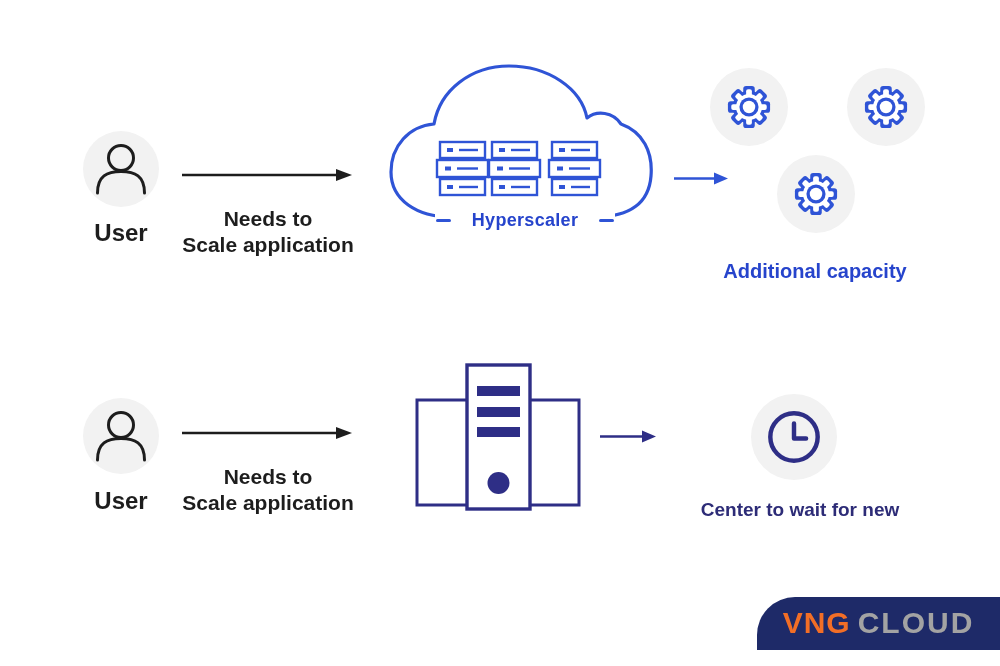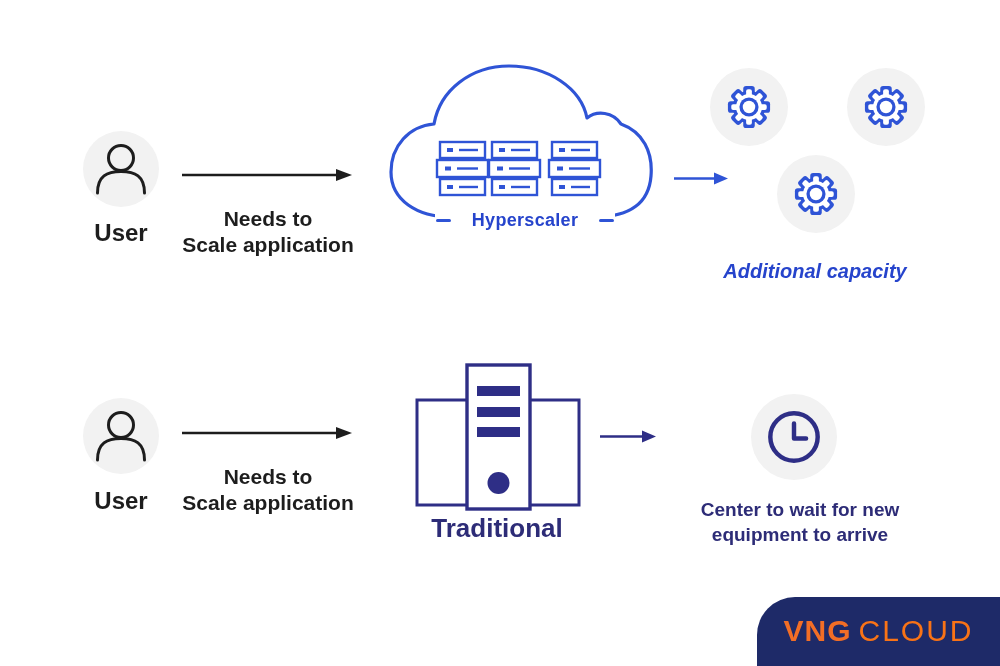--- a/index.html
+++ b/index.html
@@ -24,27 +24,27 @@
   .snn{stroke:var(--navy);fill:none;}
   .sk{stroke:var(--ink);fill:none;}
   .fk{fill:var(--ink);}
   .cloud-label{
     position:absolute;left:435px;top:209px;width:180px;height:22px;background:#fff;
     display:flex;align-items:center;justify-content:center;gap:21px;
   }
   .cloud-label .dash{width:15px;height:3px;border-radius:2px;background:var(--blue);}
   .cloud-label .txt{font-weight:700;font-size:18px;letter-spacing:.3px;color:var(--blue-text);}
   .logo{
-    position:absolute;left:757px;top:597px;width:243px;height:69px;
+    position:absolute;left:757px;top:597px;width:243px;height:53px;
     background:var(--logo-bg);border-top-left-radius:38px;
     display:flex;align-items:center;justify-content:center;gap:7px;
     padding-bottom:2px;box-sizing:border-box;
   }
   .logo .brand{color:var(--logo-orange);font-weight:700;font-size:30px;letter-spacing:1px;}
-  .logo .product{color:#f97316;font-weight:400;font-size:30px;letter-spacing:2px;}
+  .logo .product{color:#a3a3a3;font-weight:700;font-size:30px;letter-spacing:2px;}
 </style>
 </head>
 <body>
 
 <div class="stage">
 
   <div>
 
     <div class="bubble" style="left:83px;top:131px;width:76px;height:76px;">
       <svg width="54" height="54" viewBox="0 0 54 54">
@@ -163,21 +163,21 @@
           <rect x="5.5" y="21" width="37" height="6" rx="2" transform="rotate(45 24 24)"></rect>
           <rect x="5.5" y="21" width="37" height="6" rx="2" transform="rotate(90 24 24)"></rect>
           <rect x="5.5" y="21" width="37" height="6" rx="2" transform="rotate(135 24 24)"></rect>
           <circle cx="24" cy="24" r="13.5"></circle>
         </g>
         <circle class="fb" cx="24" cy="24" r="10"></circle>
         <circle class="fw" cx="24" cy="24" r="6.5"></circle>
       </svg>
     </div>
 
-    <div class="lbl blue-txt" style="left:690px;top:258px;width:250px;font-size:20px;line-height:26px;font-style:italic;">
+    <div class="lbl blue-txt" style="left:690px;top:258px;width:250px;font-size:20px;line-height:26px;">
       <div>Additional capacity</div>
     </div>
   </div>
 
   <div>
 
     <div class="bubble" style="left:83px;top:398px;width:76px;height:76px;">
       <svg width="54" height="54" viewBox="0 0 54 54">
         <circle class="sk" cx="27" cy="16" r="12.5" stroke-width="3"></circle>
         <path class="sk" d="M 3.5 51 C 3.5 34, 13 29.5, 27 29.5 C 41 29.5, 50.5 34, 50.5 51" stroke-width="3" stroke-linecap="round"></path>
@@ -196,37 +196,35 @@
 
     <svg class="abs" style="left:415px;top:363px;" width="166" height="148" viewBox="0 0 166 148">
       <rect class="sn" x="2" y="37" width="162" height="105" stroke-width="3"></rect>
       <rect class="sn" x="52" y="2" width="63" height="144" stroke-width="3.4"></rect>
       <rect class="fn" x="62" y="23" width="43" height="10"></rect>
       <rect class="fn" x="62" y="44" width="43" height="10"></rect>
       <rect class="fn" x="62" y="64" width="43" height="10"></rect>
       <circle class="fn" cx="83.5" cy="120" r="11"></circle>
     </svg>
     <div class="lbl navy-txt" style="left:397px;top:513px;width:200px;font-size:26px;line-height:30px;">
-      <div>Traditional</div>
     </div>
 
     <svg class="abs" style="left:600px;top:430px;" width="56" height="13">
       <line class="snn" x1="0" y1="6.5" x2="44" y2="6.5" stroke-width="2.4"></line>
       <polygon class="fn" points="42,0.5 56,6.5 42,12.5"></polygon>
     </svg>
 
     <div class="bubble" style="left:751px;top:394px;width:86px;height:86px;">
       <svg width="58" height="58" viewBox="0 0 60 60">
         <circle class="snn" cx="30" cy="30" r="24.5" stroke-width="4.6"></circle>
         <path class="snn" d="M30 16 L30 31.5 L42.5 31.5" stroke-width="4.6" stroke-linecap="round" stroke-linejoin="round"></path>
       </svg>
     </div>
     <div class="lbl navy-txt" style="left:688px;top:497px;width:224px;font-size:19px;line-height:25px;">
       <div>Center to wait for new</div>
-      <div>equipment to arrive</div>
     </div>
   </div>
 
   <div class="logo">
     <span class="brand">VNG</span>
     <span class="product">CLOUD</span>
   </div>
 
 </div>
 

